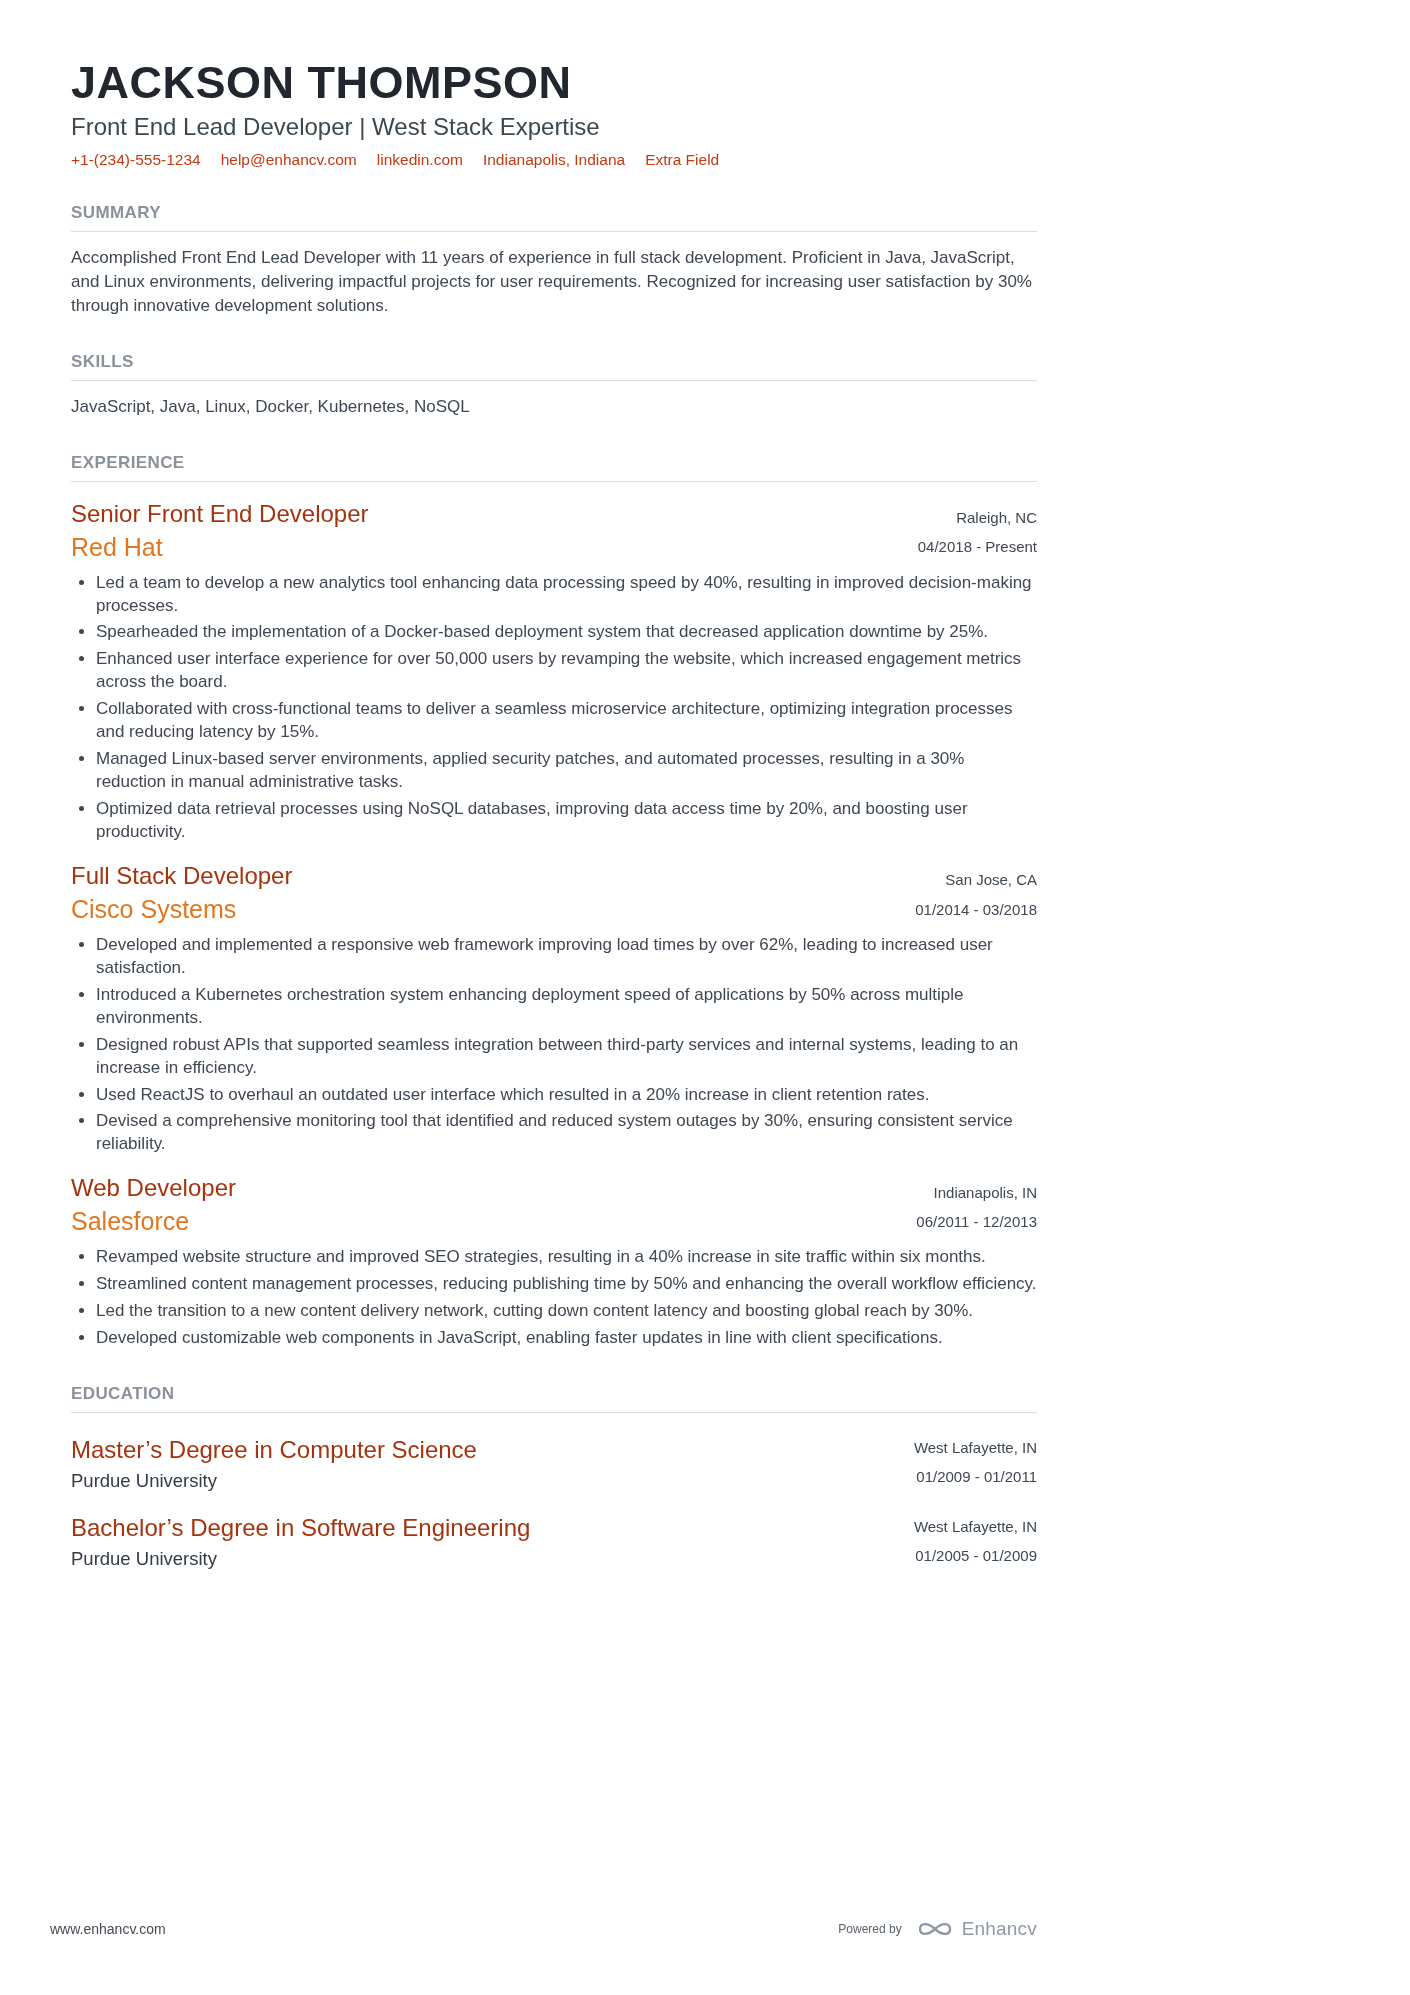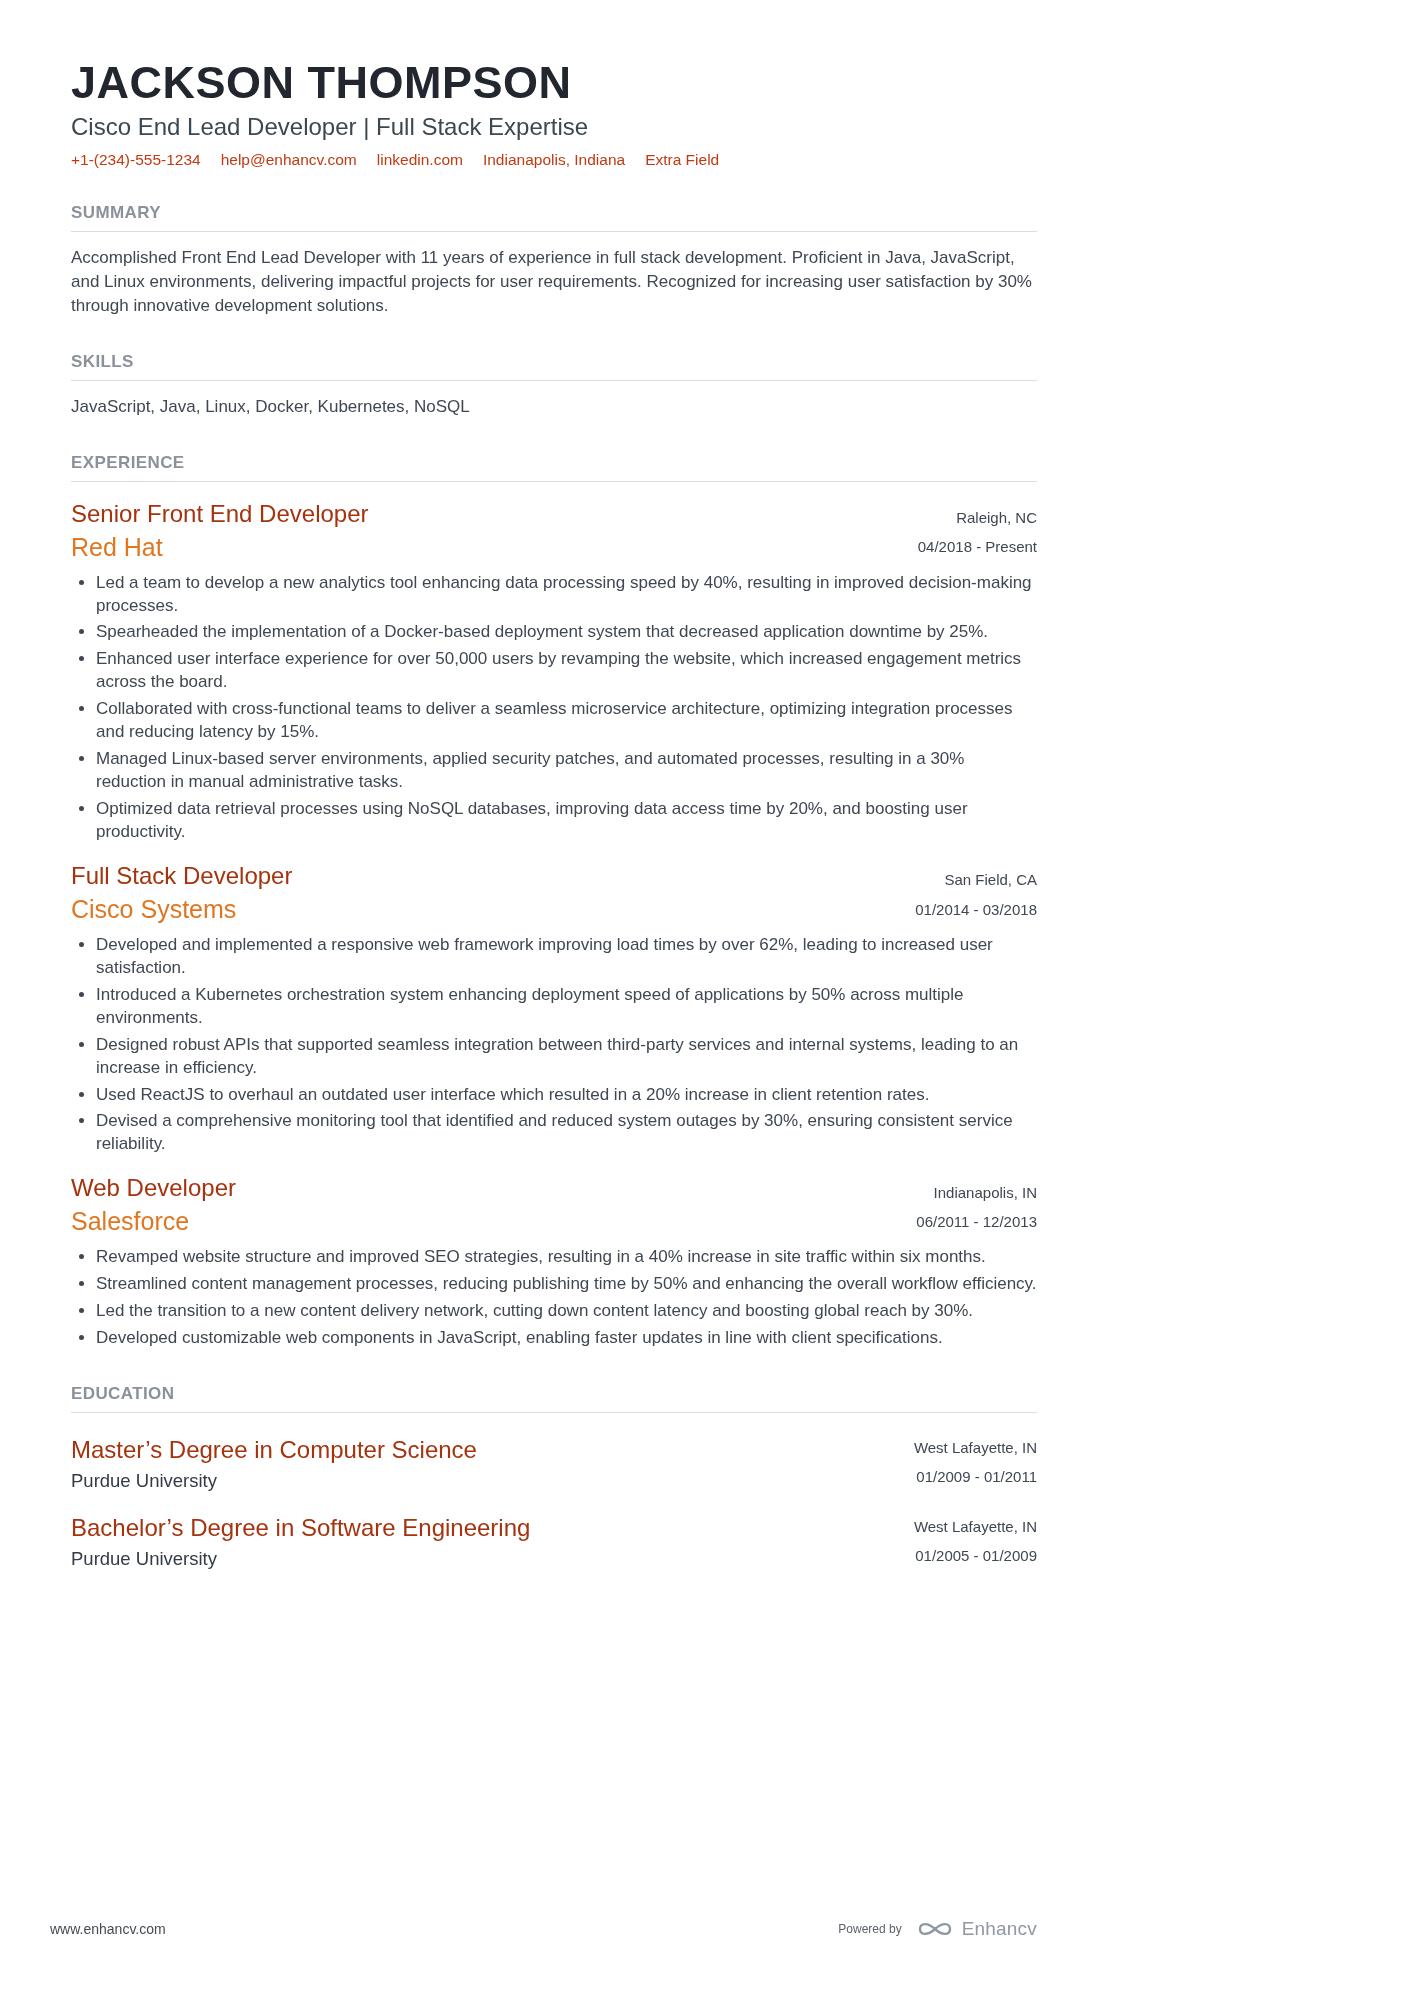--- a/index.html
+++ b/index.html
@@ -124,21 +124,21 @@
   .brand-name { font-size: 19px; color: #8f98a3; letter-spacing: 0.2px; }
 </style>
 </head>
 <body>
 
 <div class="page">
   <div class="content">
 
     <header class="resume-header">
       <h1 class="name">JACKSON THOMPSON</h1>
-      <div class="headline">Cisco End Lead Developer | Full Stack Expertise</div>
+      <div class="headline">Front End Lead Developer | West Stack Expertise</div>
       <div class="contact-row">
 
           <span class="contact-item">+1-(234)-555-1234</span>
 
           <span class="contact-item">help@enhancv.com</span>
 
           <span class="contact-item">linkedin.com</span>
 
           <span class="contact-item">Indianapolis, Indiana</span>
 
@@ -188,21 +188,21 @@
           </ul>
         </div>
 
         <div class="entry">
           <div class="entry-head">
             <div class="entry-left">
               <div class="entry-role">Full Stack Developer</div>
               <div class="entry-company">Cisco Systems</div>
             </div>
             <div class="entry-right">
-              <div class="entry-location">San Field, CA</div>
+              <div class="entry-location">San Jose, CA</div>
               <div class="entry-dates">01/2014 - 03/2018</div>
             </div>
           </div>
           <ul class="bullets">
 
               <li class="bullet">Developed and implemented a responsive web framework improving load times by over 62%, leading to increased user satisfaction.</li>
 
               <li class="bullet">Introduced a Kubernetes orchestration system enhancing deployment speed of applications by 50% across multiple environments.</li>
 
               <li class="bullet">Designed robust APIs that supported seamless integration between third-party services and internal systems, leading to an increase in efficiency.</li>

